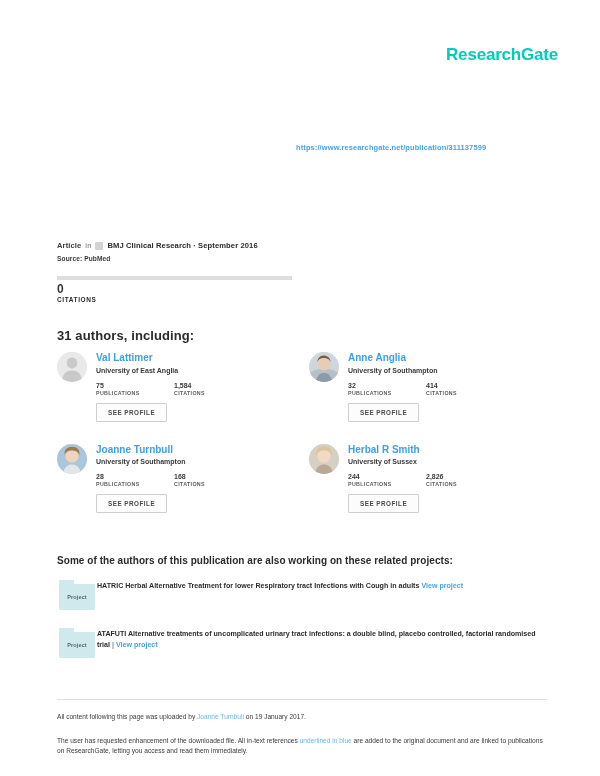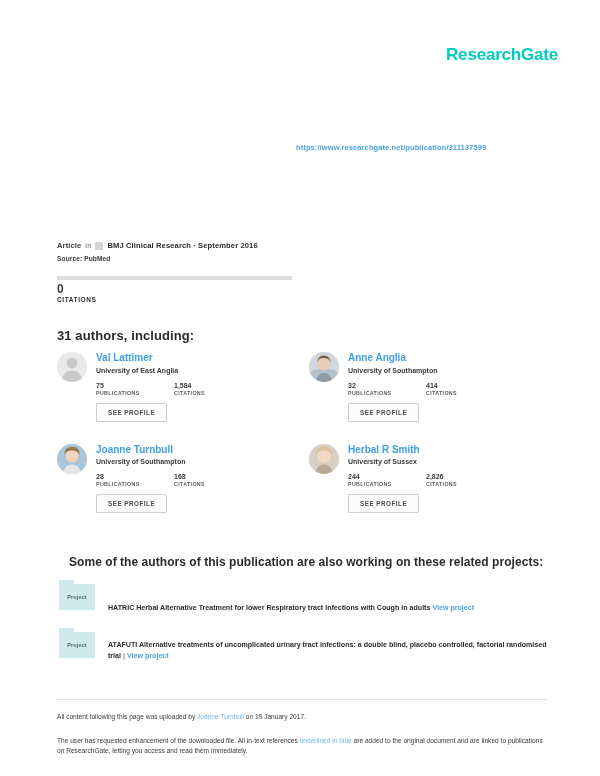--- a/index.html
+++ b/index.html
@@ -194,36 +194,34 @@
     padding: 5px 11px;
     border-radius: 1px;
     white-space: nowrap;
   }
 
   
   .projects-heading {
     position: absolute;
     top: 555px;
     left: 57px;
-    font-size: 12px;
+    font-size: 10px;
     font-weight: bold;
     color: #2b2b2b;
     letter-spacing: 0.05px;
-    margin-left: 12px;
   }
   .projects {
     position: absolute;
     top: 580px;
     left: 57px;
     width: 492px;
   }
   .project-row {
     display: flex;
-    gap: 11px;
-    align-items: flex-end;
+    align-items: flex-start;
     margin-bottom: 14px;
   }
   .project-icon {
     flex: 0 0 40px;
     width: 40px;
     height: 34px;
     position: relative;
   }
   .project-icon .tab {
     position: absolute;

